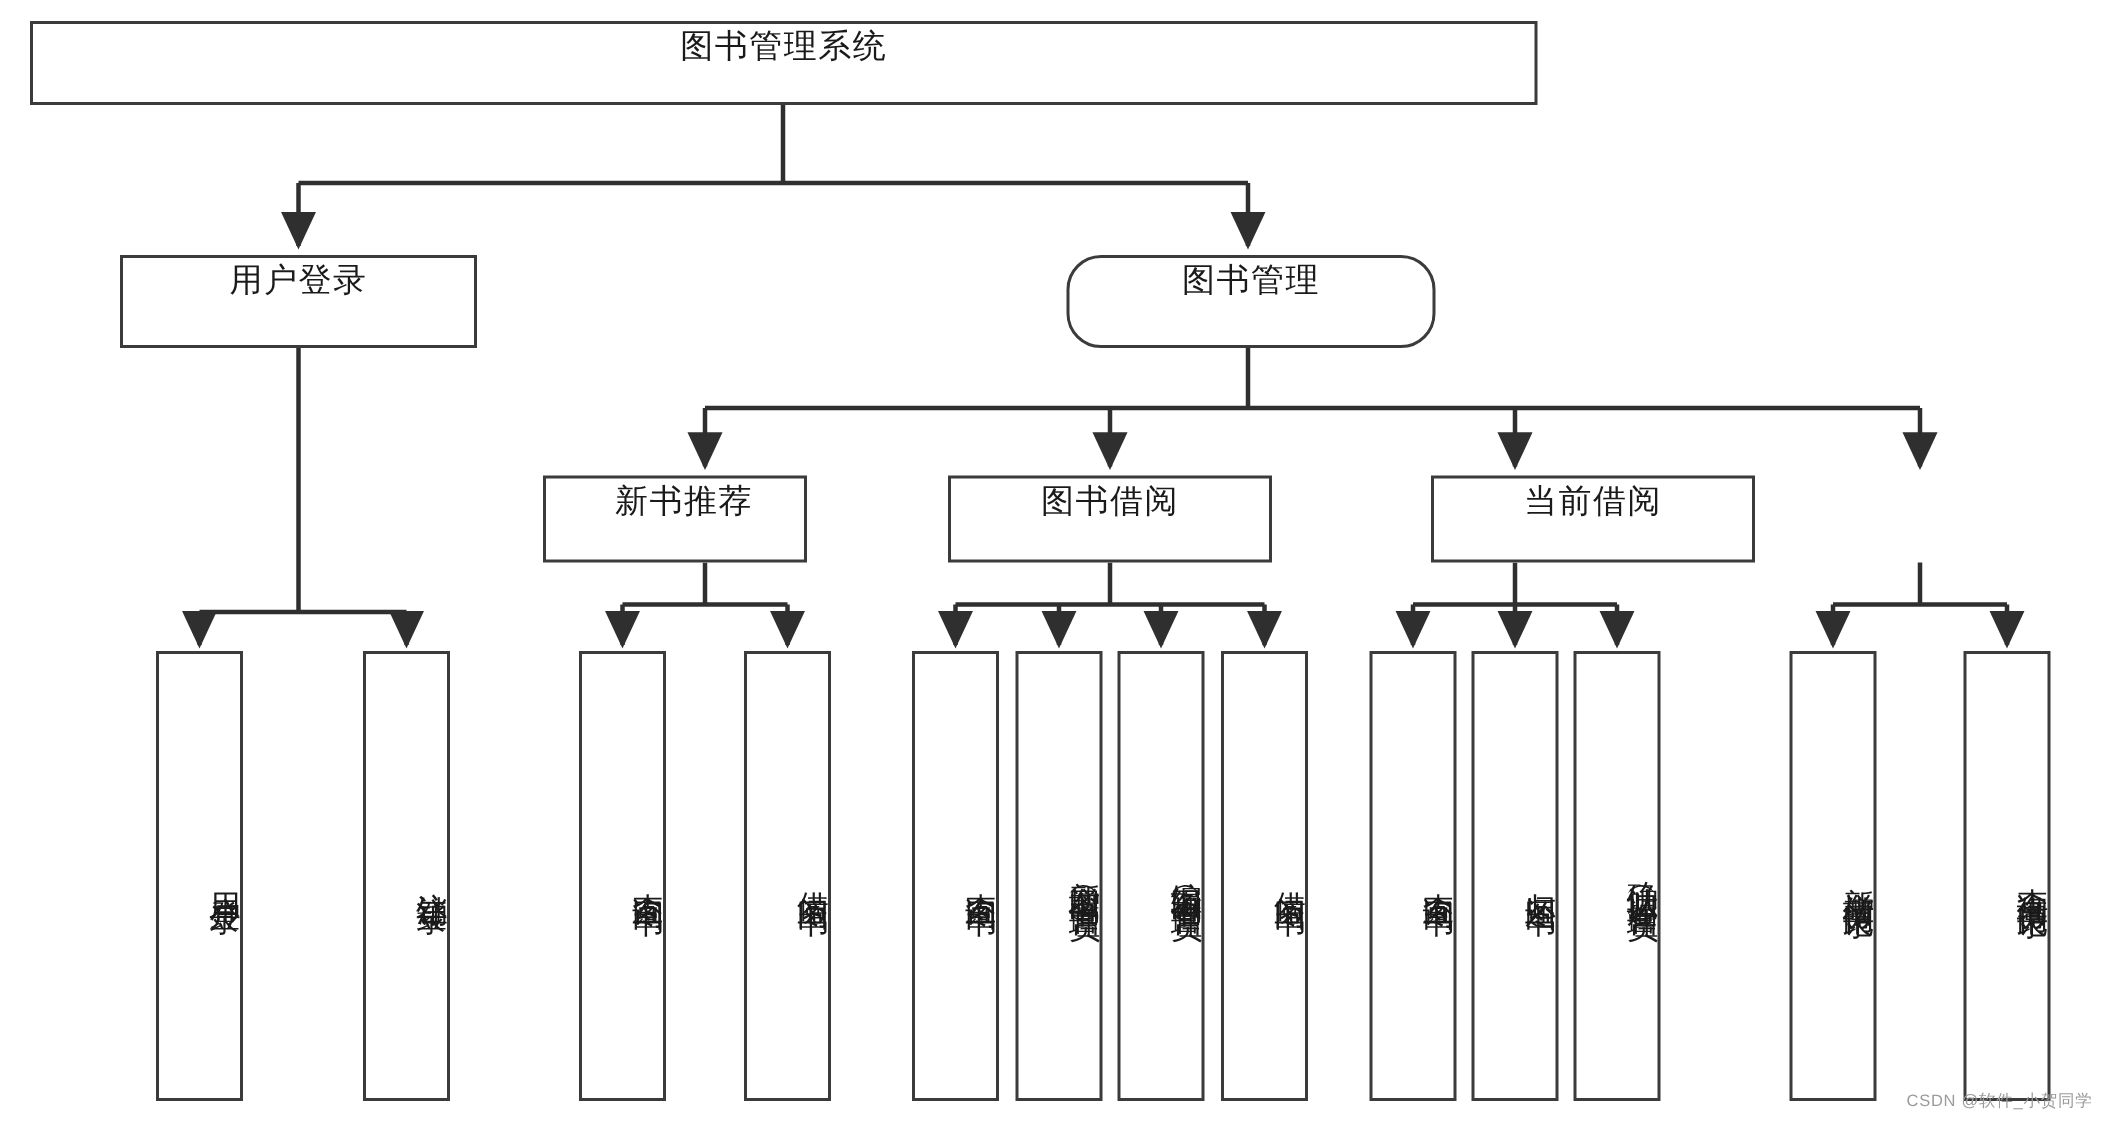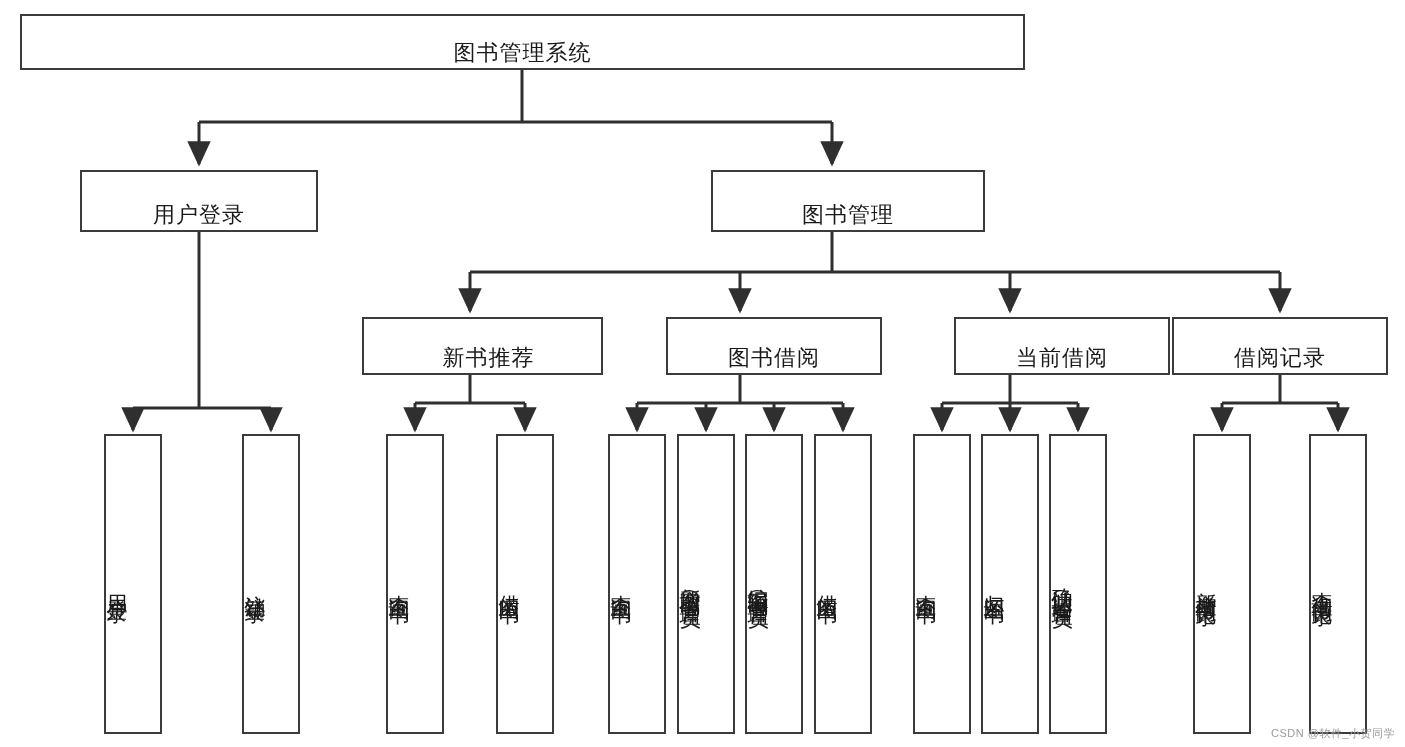--- a/index.html
+++ b/index.html
@@ -24,21 +24,21 @@
     width: 1405px;
     height: 747px;
     pointer-events: none;
   }
   .node {
     position: absolute;
     box-sizing: border-box;
     background: #ffffff;
     border: 2px solid #3b3b3b;
     display: flex;
-    align-items: flex-end;
+    align-items: flex-start;
     justify-content: center;
     text-align: center;
     color: #1a1a1a;
   }
   .node.horiz {
     font-size: 22px;
     letter-spacing: 1px;
   }
   .node.vert {
     writing-mode: vertical-rl;
@@ -119,35 +119,32 @@
     </g>
   </svg>
 
   <div class="node horiz" style="left:20px; top:14px; width:1005px; height:56px;">
     <span>图书管理系统</span>
   </div>
 
   <div class="node horiz" style="left:80px; top:170px; width:238px; height:62px;">
     <span>用户登录</span>
   </div>
-  <div class="node horiz" style="left:711px; top:170px; width:274px; height:62px;">
+  <div class="node horiz" style="left:711px; top:170px; width:246px; height:62px;border-radius:23px;">
     <span>图书管理</span>
   </div>
 
-  <div class="node horiz" style="left:362px; top:317px; width:241px; height:58px;padding-left:12px;">
+  <div class="node horiz" style="left:362px; top:317px; width:176px; height:58px;padding-left:12px;">
     <span>新书推荐</span>
   </div>
-  <div class="node horiz" style="left:632px; top:317px; width:216px; height:58px;margin-left:34px;">
+  <div class="node horiz" style="left:632px; top:317px; width:216px; height:58px;">
     <span>图书借阅</span>
   </div>
   <div class="node horiz" style="left:954px; top:317px; width:216px; height:58px;">
     <span>当前借阅</span>
-  </div>
-  <div class="node horiz" style="left:1172px; top:317px; width:216px; height:58px;">
-    <span>借阅记录</span>
   </div>
 
   <div class="node vert" style="left:104px; top:434px; width:58px; height:300px;">
     <span class="vlabel">用户登录</span>
   </div>
   <div class="node vert" style="left:242px; top:434px; width:58px; height:300px;">
     <span class="vlabel">注销登录</span>
   </div>
 
   <div class="node vert" style="left:386px; top:434px; width:58px; height:300px;">

